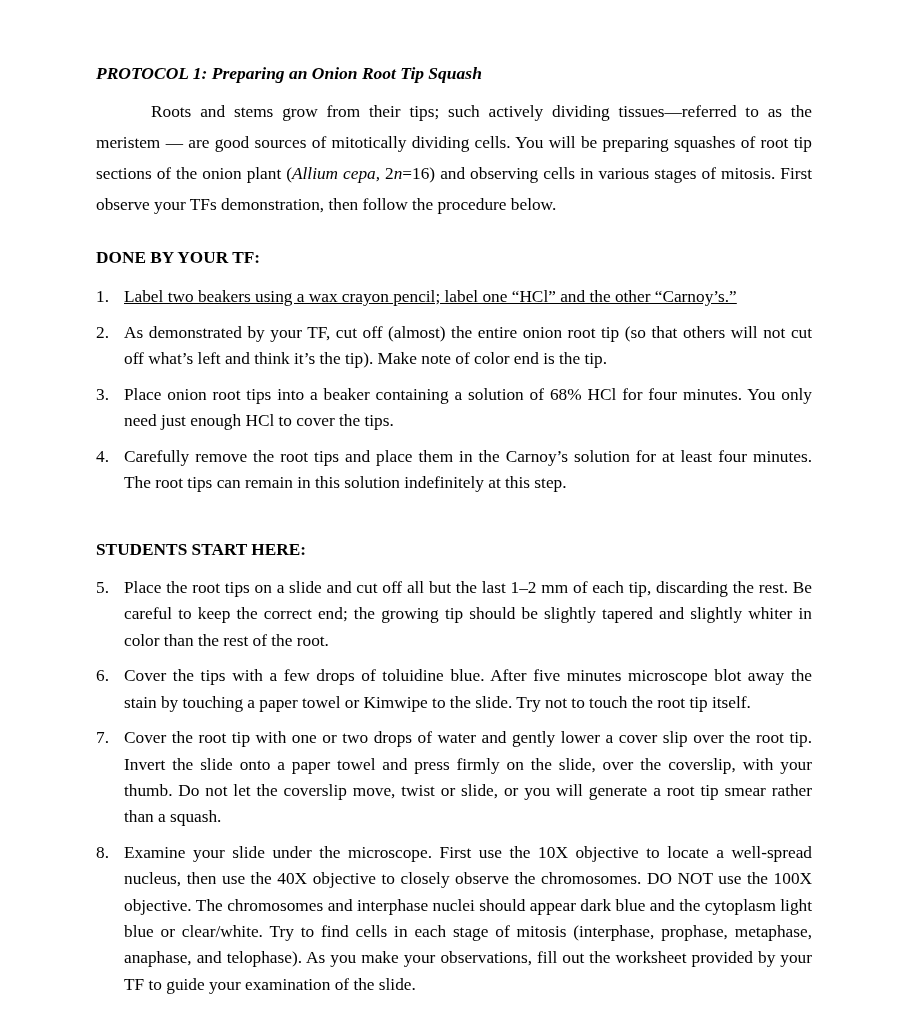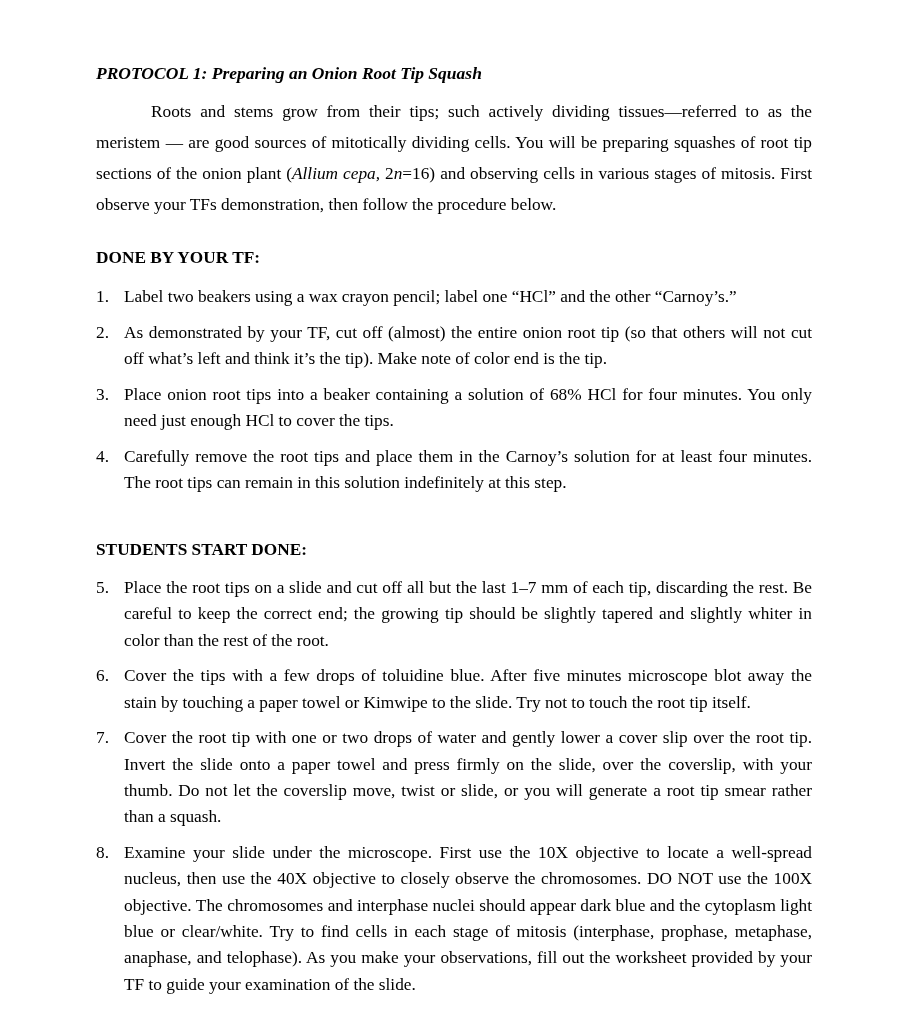--- a/index.html
+++ b/index.html
@@ -21,21 +21,21 @@
       text-indent: 55px;
     }
     .section-heading {
       position: absolute; left: 96px; margin: 0;
       font-weight: bold; font-size: 17.3px; white-space: nowrap; text-align: right;
     }
     .steps { position: absolute; left: 96px; width: 716px; margin: 0; padding: 0; list-style: none; }
     .step { position: relative; padding-left: 28px; line-height: 26.3px; text-align: justify; margin: 0 0 9.5px 0; }
     .step-num { position: absolute; left: 0; top: 0; }
     .step-text { display: block; }
-    .step-text.last-justify-left { text-align-last: left; }
+    .step-text.last-justify-left { text-align-last: left; text-decoration: underline; }
     i { font-style: italic; }
   </style>
 </head>
 <body>
 
 <div class="page">
 
   <h1 class="title">PROTOCOL 1:  Preparing an Onion Root Tip Squash</h1>
 
   <p class="intro"><span>Roots and stems grow from their tips; such actively dividing tissues—referred to as the meristem — are good sources of mitotically dividing cells. You will be preparing squashes of root tip sections of the onion plant (</span><i>Allium cepa,</i><span> 2</span><i>n</i><span>=16) and observing cells in various stages of mitosis. First observe your TFs demonstration, then follow the procedure below.</span></p>
@@ -54,26 +54,26 @@
     <li class="step">
       <span class="step-num">3.</span>
       <span class="step-text">Place onion root tips into a beaker containing a solution of 68% HCl for four minutes. You only need just enough HCl to cover the tips.</span>
     </li>
     <li class="step">
       <span class="step-num">4.</span>
       <span class="step-text">Carefully remove the root tips and place them in the Carnoy’s solution for at least four minutes. The root tips can remain in this solution indefinitely at this step.</span>
     </li>
   </ol>
 
-  <h2 class="section-heading" style="top:508px;">STUDENTS START DONE:</h2>
+  <h2 class="section-heading" style="top:508px;">STUDENTS START HERE:</h2>
 
   <ol class="steps" style="top:543px;">
     <li class="step">
       <span class="step-num">5.</span>
-      <span class="step-text">Place the root tips on a slide and cut off all but the last 1–7 mm of each tip, discarding the rest. Be careful to keep the correct end; the growing tip should be slightly tapered and slightly whiter in color than the rest of the root.</span>
+      <span class="step-text">Place the root tips on a slide and cut off all but the last 1–2 mm of each tip, discarding the rest. Be careful to keep the correct end; the growing tip should be slightly tapered and slightly whiter in color than the rest of the root.</span>
     </li>
     <li class="step">
       <span class="step-num">6.</span>
       <span class="step-text">Cover the tips with a few drops of toluidine blue. After five minutes microscope blot away the stain by touching a paper towel or Kimwipe to the slide. Try not to touch the root tip itself.</span>
     </li>
     <li class="step">
       <span class="step-num">7.</span>
       <span class="step-text">Cover the root tip with one or two drops of water and gently lower a cover slip over the root tip. Invert the slide onto a paper towel and press firmly on the slide, over the coverslip, with your thumb. Do not let the coverslip move, twist or slide, or you will generate a root tip smear rather than a squash.</span>
     </li>
     <li class="step">

